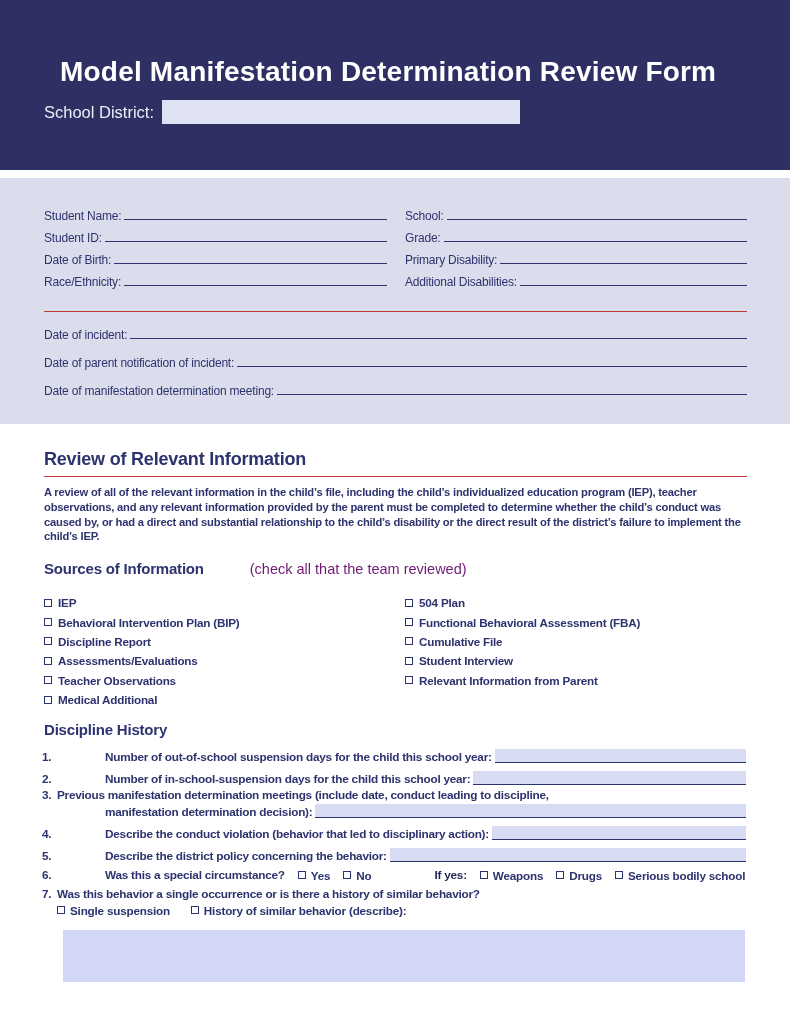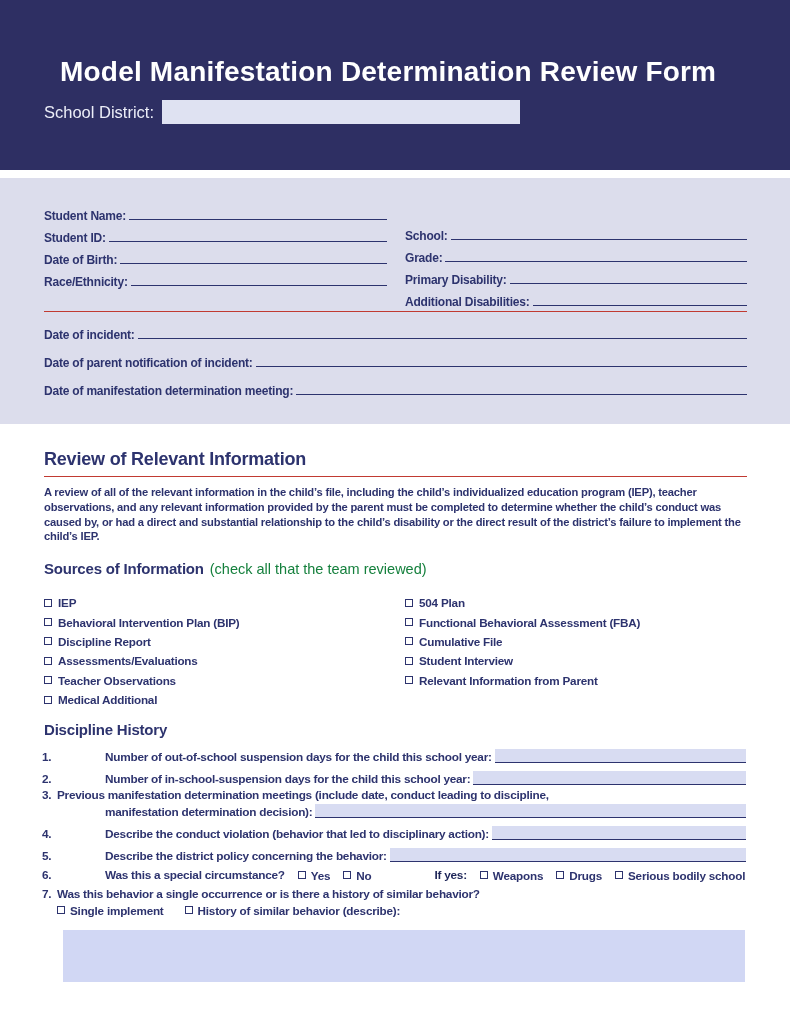--- a/index.html
+++ b/index.html
@@ -14,40 +14,40 @@
     position:absolute; left:44px; top:56px; width:720px;
     color:#ffffff; font-size:28px; font-weight:bold; letter-spacing:0.2px; white-space:nowrap;margin-left:16px;
   }
   .district-row { position:absolute; left:44px; top:100px; display:flex; align-items:center; }
   .district-label { color:#eceef8; font-size:16.5px; font-weight:normal; white-space:nowrap; }
   .district-box { width:358px; height:24px; background:#dfe2f2; margin-left:8px; }
   
   .panel { position:absolute; top:178px; left:0; width:790px; height:246px; background:#dcddec; }
   .col { position:absolute; top:23px; }
   .col-l { left:44px;  width:343px; }
-  .col-r { left:405px; width:342px;margin-top:20px; }
+  .col-r { left:405px; width:342px; }
   .frow { display:flex; align-items:flex-end; height:22px; }
   .frow.date { height:28px; }
-  .flabel { color:#2d336e; font-size:12px; font-weight:bold; letter-spacing:-0.2px; white-space:nowrap; padding-right:3px; }
+  .flabel { color:#2d336e; font-size:12px; font-weight:normal; letter-spacing:-0.2px; white-space:nowrap; padding-right:3px; }
   .blank { flex:1; border-bottom:1.2px solid #2d336e; margin-bottom:3px; height:2px; }
   .red-rule { position:absolute; left:44px; top:133px; width:703px; border-top:1.6px solid #c13a32; }
   .dates { position:absolute; left:44px; top:136px; width:703px; }
   
   .h2 {
     position:absolute; left:44px; top:449px; width:703px;
     color:#2d336e; font-size:18px; font-weight:bold; letter-spacing:-0.2px;
     padding-bottom:6px; border-bottom:1.6px solid #c13a32;
   }
   .para {
     position:absolute; left:44px; top:485px; width:704px;
     color:#2d336e; font-size:11.2px; font-weight:bold; letter-spacing:-0.2px; line-height:14.8px;
   }
-  .srcrow { position:absolute; left:44px; top:560px; display:flex; align-items:baseline; }
+  .srcrow { position:absolute; left:44px; top:560px; display:flex; align-items:baseline;gap:40px; }
   .h3 { color:#2d336e; font-size:15px; font-weight:bold; letter-spacing:-0.2px; white-space:nowrap; }
-  .note { color:#15803d; font-size:14.5px; font-weight:normal; margin-left:6px; white-space:nowrap; }
+  .note { color:#701a75; font-size:14.5px; font-weight:normal; margin-left:6px; white-space:nowrap; }
   .cbcol { position:absolute; top:593px; }
   .cb-left  { left:44px;  width:350px; }
   .cb-right { left:405px; width:343px; }
   .cbrow { display:flex; align-items:center; height:19.4px; }
   .cb { width:8px; height:8px; border:1.3px solid #2d336e; flex:none; display:inline-block; background:transparent; }
   .cblabel { color:#2d336e; font-size:11.7px; font-weight:bold; letter-spacing:-0.2px; margin-left:6px; white-space:nowrap; }
   .disch3 { position:absolute; left:44px; top:721px; }
   
   .items { position:absolute; left:42px; top:744px; width:704px; color:#2d336e;
            font-size:11.8px; font-weight:bold; letter-spacing:-0.25px; }
@@ -248,21 +248,21 @@
           <span class="cblabel">Serious bodily school</span>
         </span>
     </div>
     <div class="item multi">
       <span class="num">7.</span>
       <div class="mbody">
         <div class="l1">Was this behavior a single occurrence or is there a history of similar behavior?</div>
         <div class="l2row center">
           <span class="cbg" style="margin-left:0;">
               <span class="cb"></span>
-              <span class="cblabel">Single implement</span>
+              <span class="cblabel">Single suspension</span>
             </span>
           <span class="cbg gap2">
               <span class="cb"></span>
               <span class="cblabel">History of similar behavior (describe):</span>
             </span>
         </div>
       </div>
     </div>
   </div>
 

